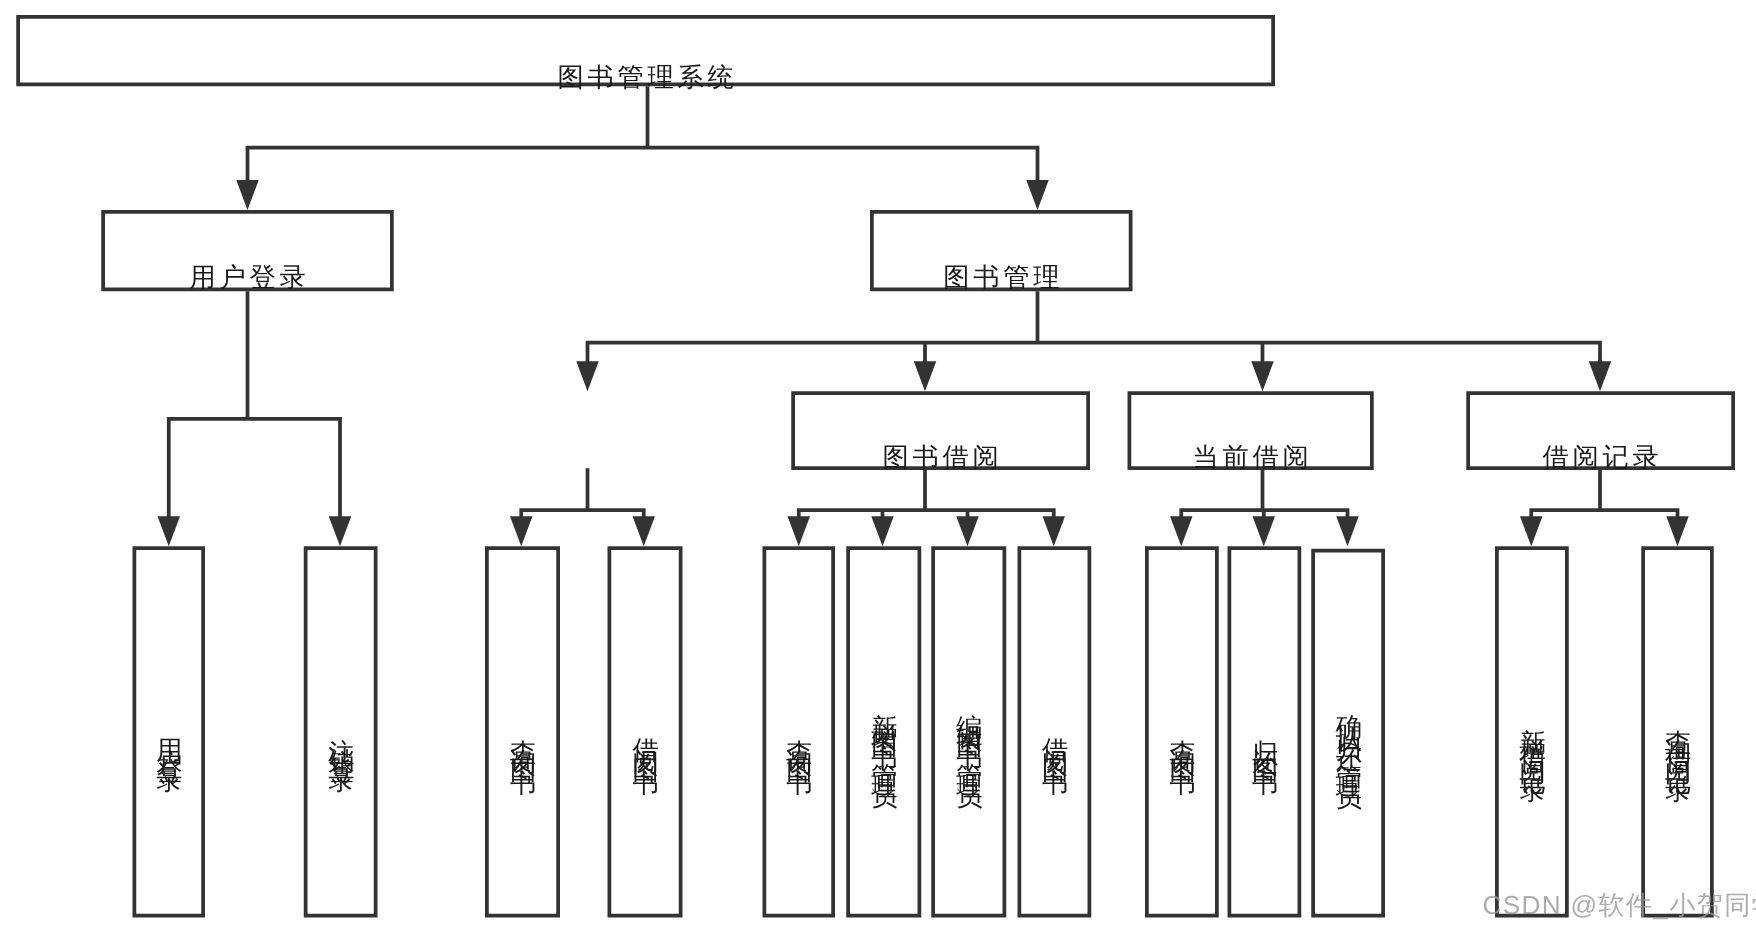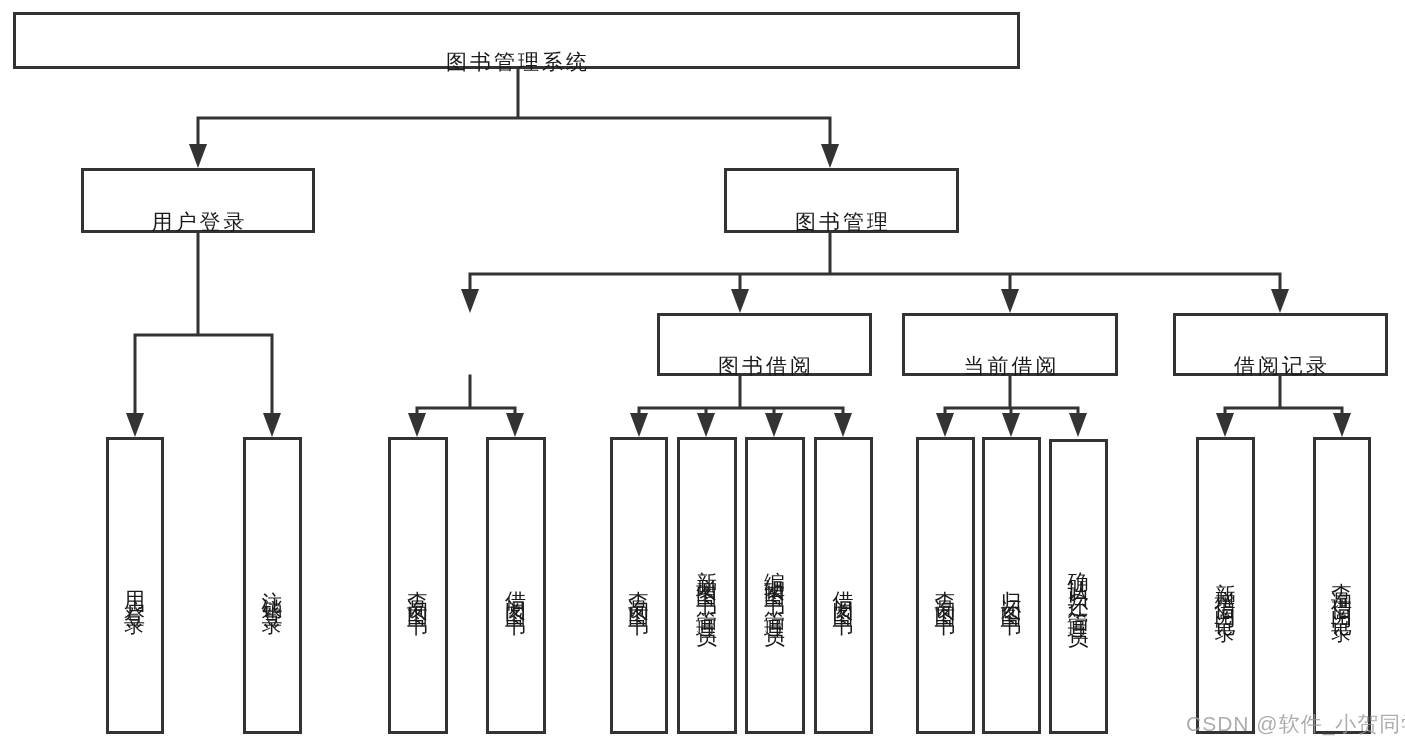--- a/index.html
+++ b/index.html
@@ -97,28 +97,28 @@
       M1216 413L1234 413L1225 437Z M1333 413L1351 413L1342 437Z"></path>
   </svg>
 
   <div class="box h" style="left:13px;top:12px;width:1007px;height:57px">
     <span>图书管理系统</span>
   </div>
 
   <div class="box h" style="left:81px;top:168px;width:234px;height:65px">
     <span>用户登录</span>
   </div>
-  <div class="box h" style="left:724px;top:168px;width:235px;height:65px">
+  <div class="box h" style="left:696px;top:168px;width:210px;height:65px">
     <span>图书管理</span>
   </div>
 
-  <div class="box h" style="left:657px;top:313px;width:215px;height:63px">
+  <div class="box h" style="left:633px;top:313px;width:239px;height:63px">
     <span>图书借阅</span>
   </div>
-  <div class="box h" style="left:902px;top:313px;width:216px;height:63px">
+  <div class="box h" style="left:902px;top:313px;width:197px;height:63px">
     <span>当前借阅</span>
   </div>
   <div class="box h" style="left:1173px;top:313px;width:215px;height:63px">
     <span>借阅记录</span>
   </div>
 
   <div class="box v" style="left:106px;top:437px;width:58px;height:297px">
     <span>用户登录</span>
   </div>
   <div class="box v" style="left:243px;top:437px;width:59px;height:297px">

